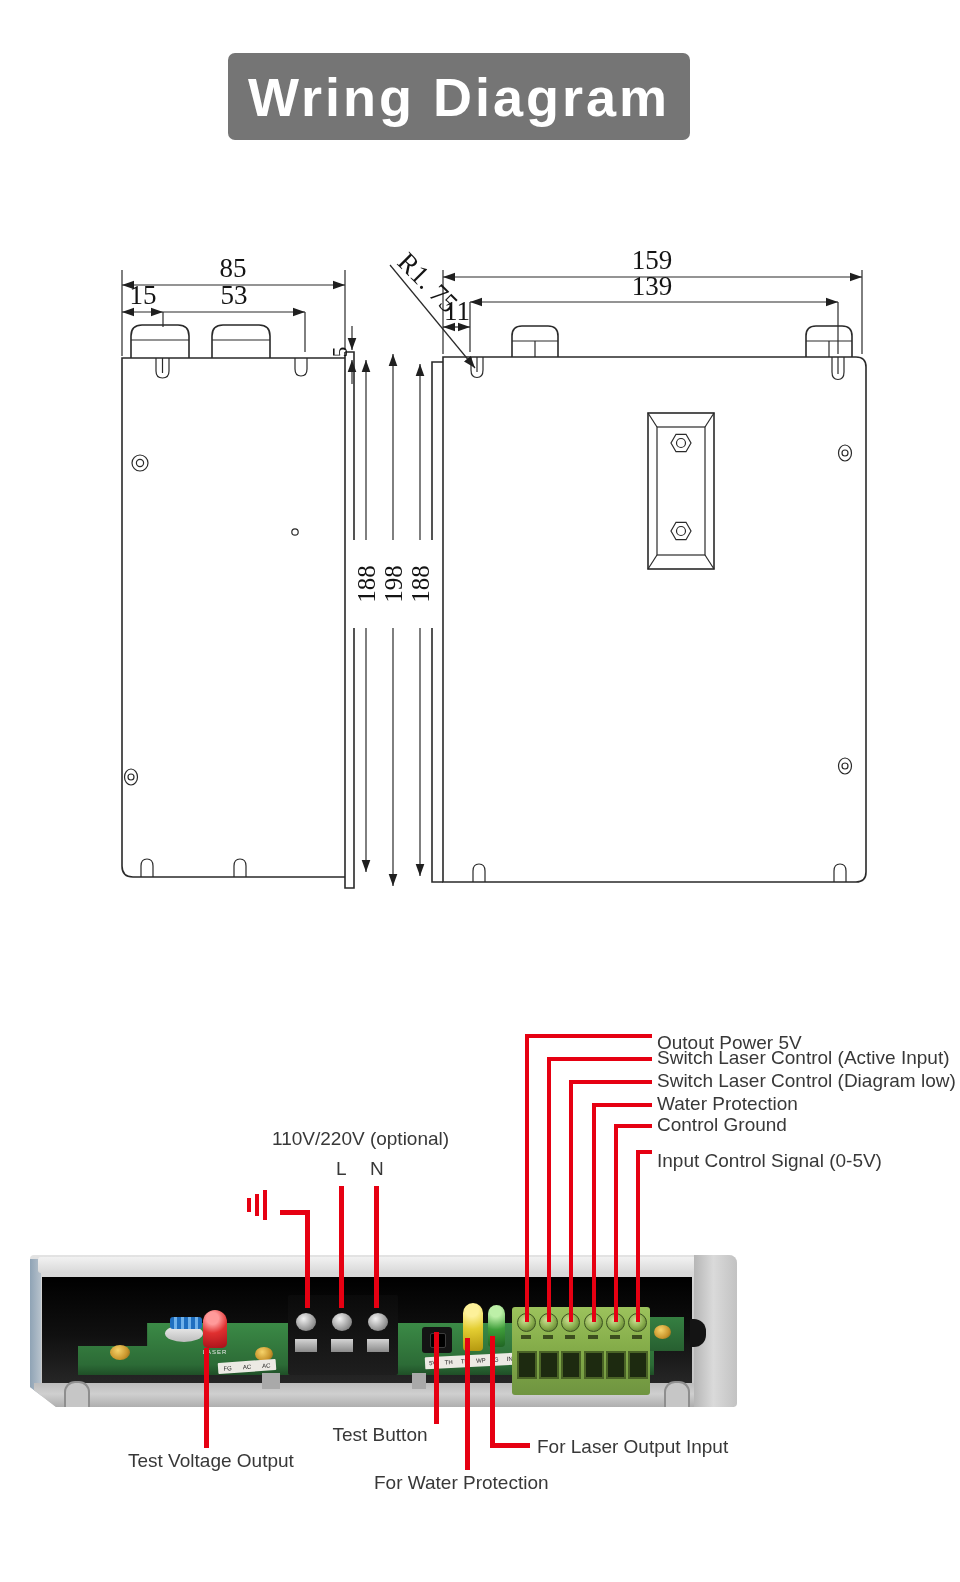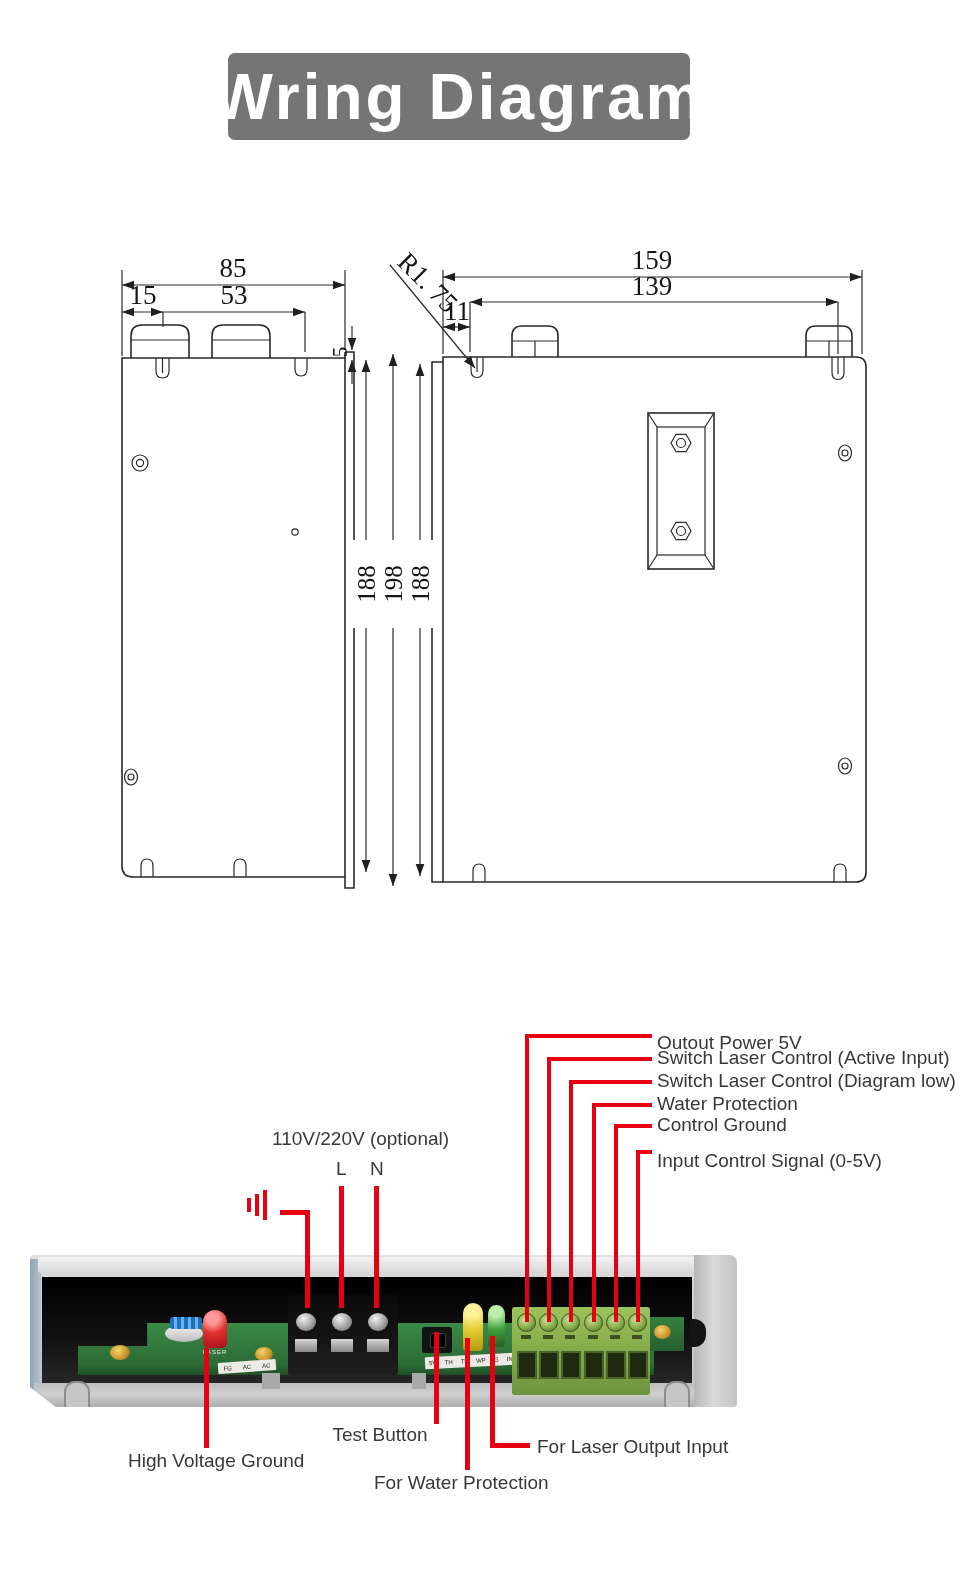--- a/index.html
+++ b/index.html
@@ -1,21 +1,21 @@
 <!DOCTYPE html>
 <html><head>
 <meta charset="utf-8">
 <style>
   html,body{margin:0;padding:0;background:#ffffff;}
   body{width:960px;height:1582px;position:relative;font-family:"Liberation Sans",sans-serif;overflow:hidden;}
 
   
   .banner{position:absolute;left:228px;top:53px;width:462px;height:87px;background:#757575;
           border-radius:7px;display:flex;align-items:center;justify-content:center;}
-  .banner span{color:#ffffff;font-size:64px;font-weight:700;letter-spacing:3px;white-space:nowrap;}
+  .banner span{color:#ffffff;font-size:54px;font-weight:700;letter-spacing:3px;white-space:nowrap;}
 
   
   .cad{position:absolute;left:0;top:0;width:960px;height:1000px;}
   .cad .outline{fill:none;stroke:#2a2a2a;stroke-width:1.6;}
   .cad .thin{fill:none;stroke:#2a2a2a;stroke-width:1.2;}
   .cad .dim{font-family:"Liberation Serif",serif;font-size:27px;fill:#141414;}
   .cad .dim-s{font-size:25px;}
   .cad .dim-xs{font-size:21px;}
 
   
@@ -277,16 +277,16 @@
   <div class="ph" style="left:664px;top:0;width:43px;height:152px;background:linear-gradient(90deg,#b6b6b6,#dadada 45%,#c2c2c2);border-radius:0 8px 4px 0;"></div>
   <div class="ph" style="left:660px;top:64px;width:16px;height:28px;background:#141414;border-radius:0 12px 12px 0;"></div>
 </div>
 
 <div class="rl" style="left:204px;top:1348px;width:5px;height:100px;"></div>
 <div class="rl" style="left:434px;top:1332px;width:5px;height:92px;"></div>
 <div class="rl" style="left:465px;top:1338px;width:5px;height:132px;"></div>
 <div class="rl" style="left:490px;top:1336px;width:5px;height:112px;"></div>
 <div class="rl" style="left:490px;top:1443px;width:40px;height:5px;"></div>
 
-<div class="lbl" style="left:128px;top:1450px;">High Voltage Ground</div>
+<div class="lbl" style="left:128px;top:1450px;">Test Voltage Output</div>
 <div class="lbl" style="left:330px;top:1424px;width:100px;text-align:center;">Test Button</div>
 <div class="lbl" style="left:374px;top:1472px;">For Water Protection</div>
 <div class="lbl" style="left:537px;top:1436px;">For Laser Output Input</div>
 
 </body></html>

